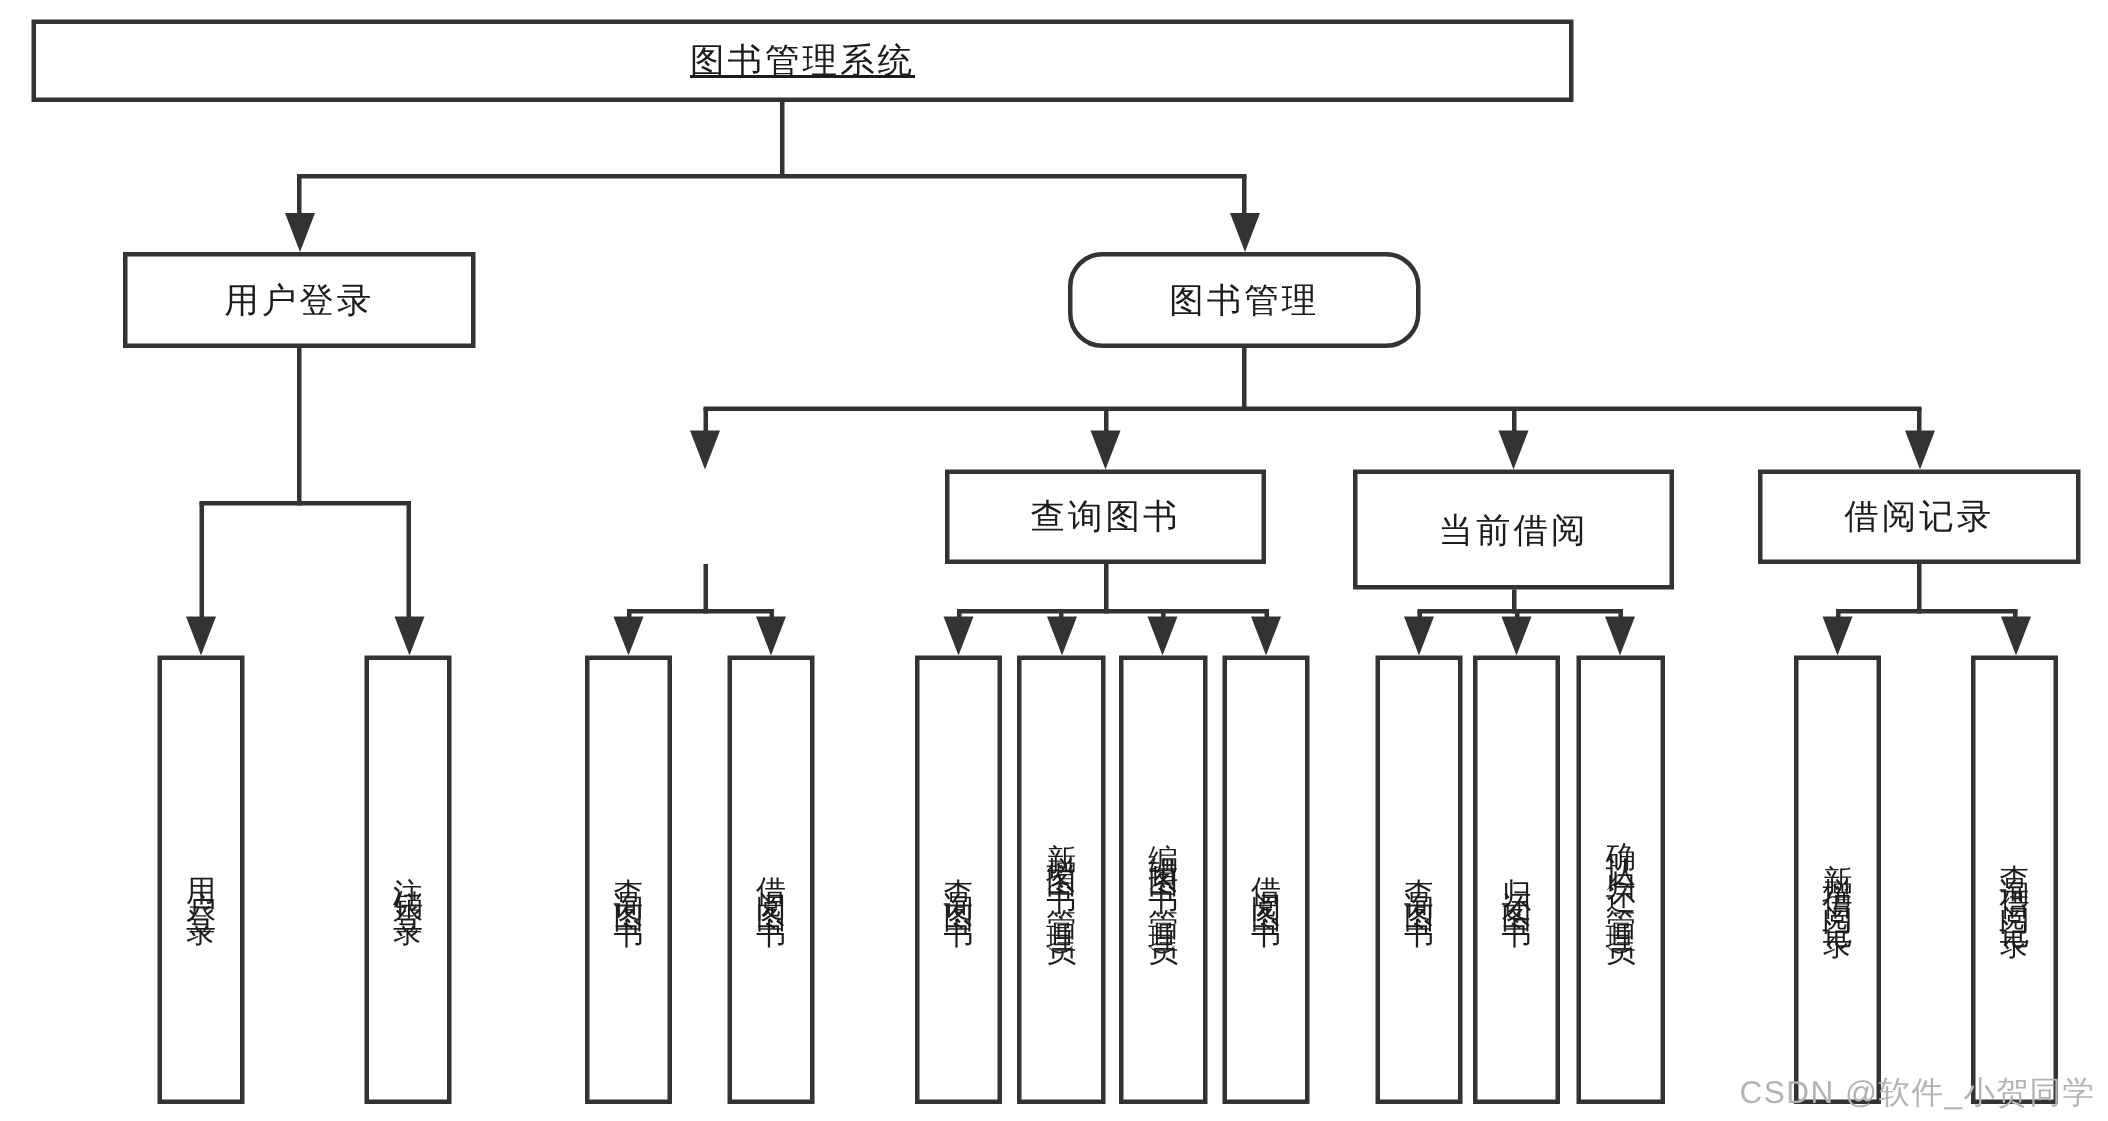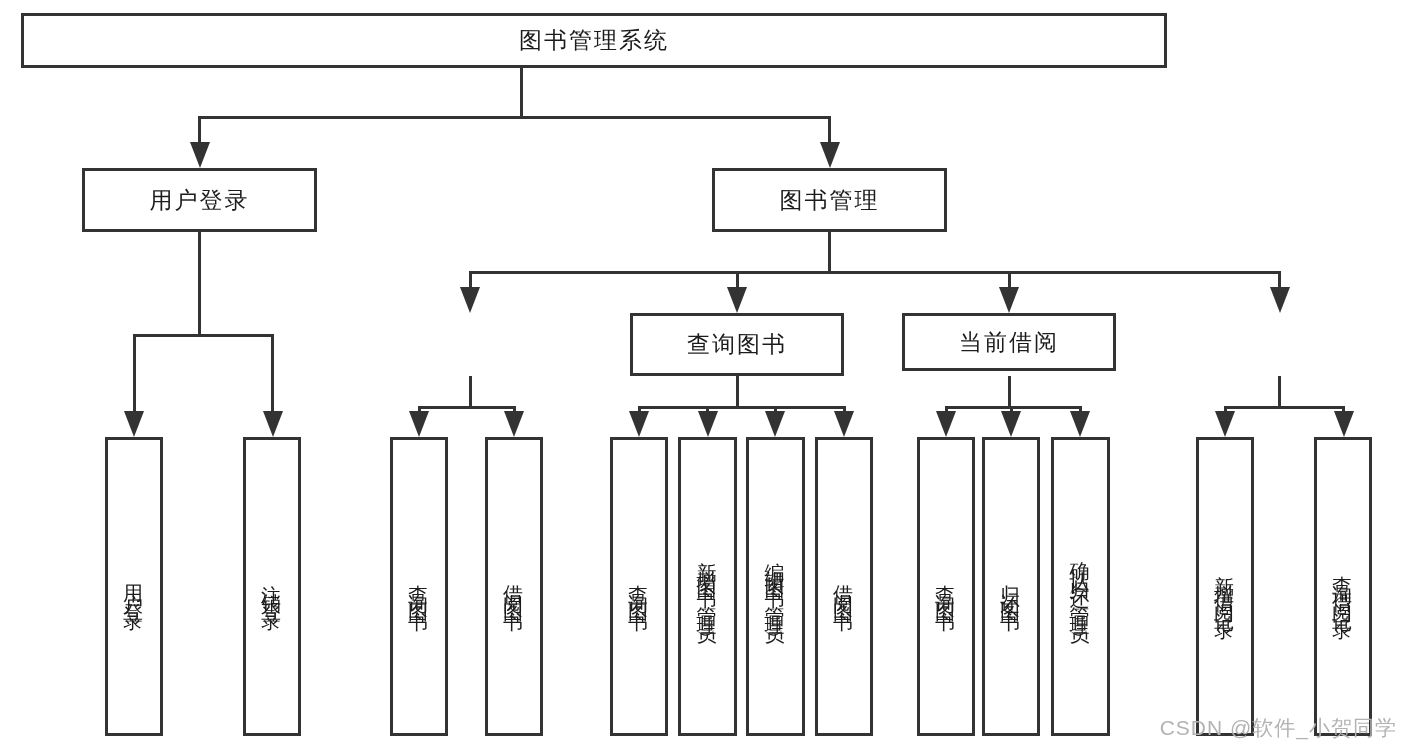--- a/index.html
+++ b/index.html
@@ -120,36 +120,39 @@
       <div class="line" style="left: 1009.5px; top: 407px; width: 3px; height: 10px;"></div>
       <div class="arrowhead" style="left: 1001px; top: 411px;"></div>
       <div class="line" style="left: 1078.5px; top: 407px; width: 3px; height: 10px;"></div>
       <div class="arrowhead" style="left: 1070px; top: 411px;"></div>
       <div class="line" style="left: 1223.5px; top: 407px; width: 3px; height: 10px;"></div>
       <div class="arrowhead" style="left: 1215px; top: 411px;"></div>
       <div class="line" style="left: 1342px; top: 407px; width: 3px; height: 10px;"></div>
       <div class="arrowhead" style="left: 1333.5px; top: 411px;"></div>
     </div>
 
-  <div class="box" style="left:21px; top:13px; width:1146px; height:55px;">
+  <div class="box" style="left:21px; top:13px; width:1028px; height:55px;text-decoration:underline;">
     <span>图书管理系统</span>
   </div>
 
   <div class="box" style="left:82px; top:168px; width:235px; height:64px;">
     <span>用户登录</span>
   </div>
-  <div class="box" style="left:712px; top:168px; width:235px; height:64px;">
+  <div class="box" style="left:712px; top:168px; width:235px; height:64px;border-radius:23px;">
     <span>图书管理</span>
   </div>
 
   <div class="box" style="left:630px; top:313px; width:214px; height:63px;">
     <span>查询图书</span>
   </div>
-  <div class="box" style="left:902px; top:313px; width:214px; height:58px;">
+  <div class="box" style="left:902px; top:313px; width:214px; height:80px;">
     <span>当前借阅</span>
+  </div>
+  <div class="box" style="left:1172px; top:313px; width:215px; height:63px;">
+    <span>借阅记录</span>
   </div>
 
   <div class="leafbox" style="left:105px; top:437px; width:58px; height:299px;">
     <span class="vtext">用户登录</span>
   </div>
   <div class="leafbox" style="left:243px; top:437px; width:58px; height:299px;">
     <span class="vtext">注销登录</span>
   </div>
 
   <div class="leafbox" style="left:390px; top:437px; width:58px; height:299px;">

